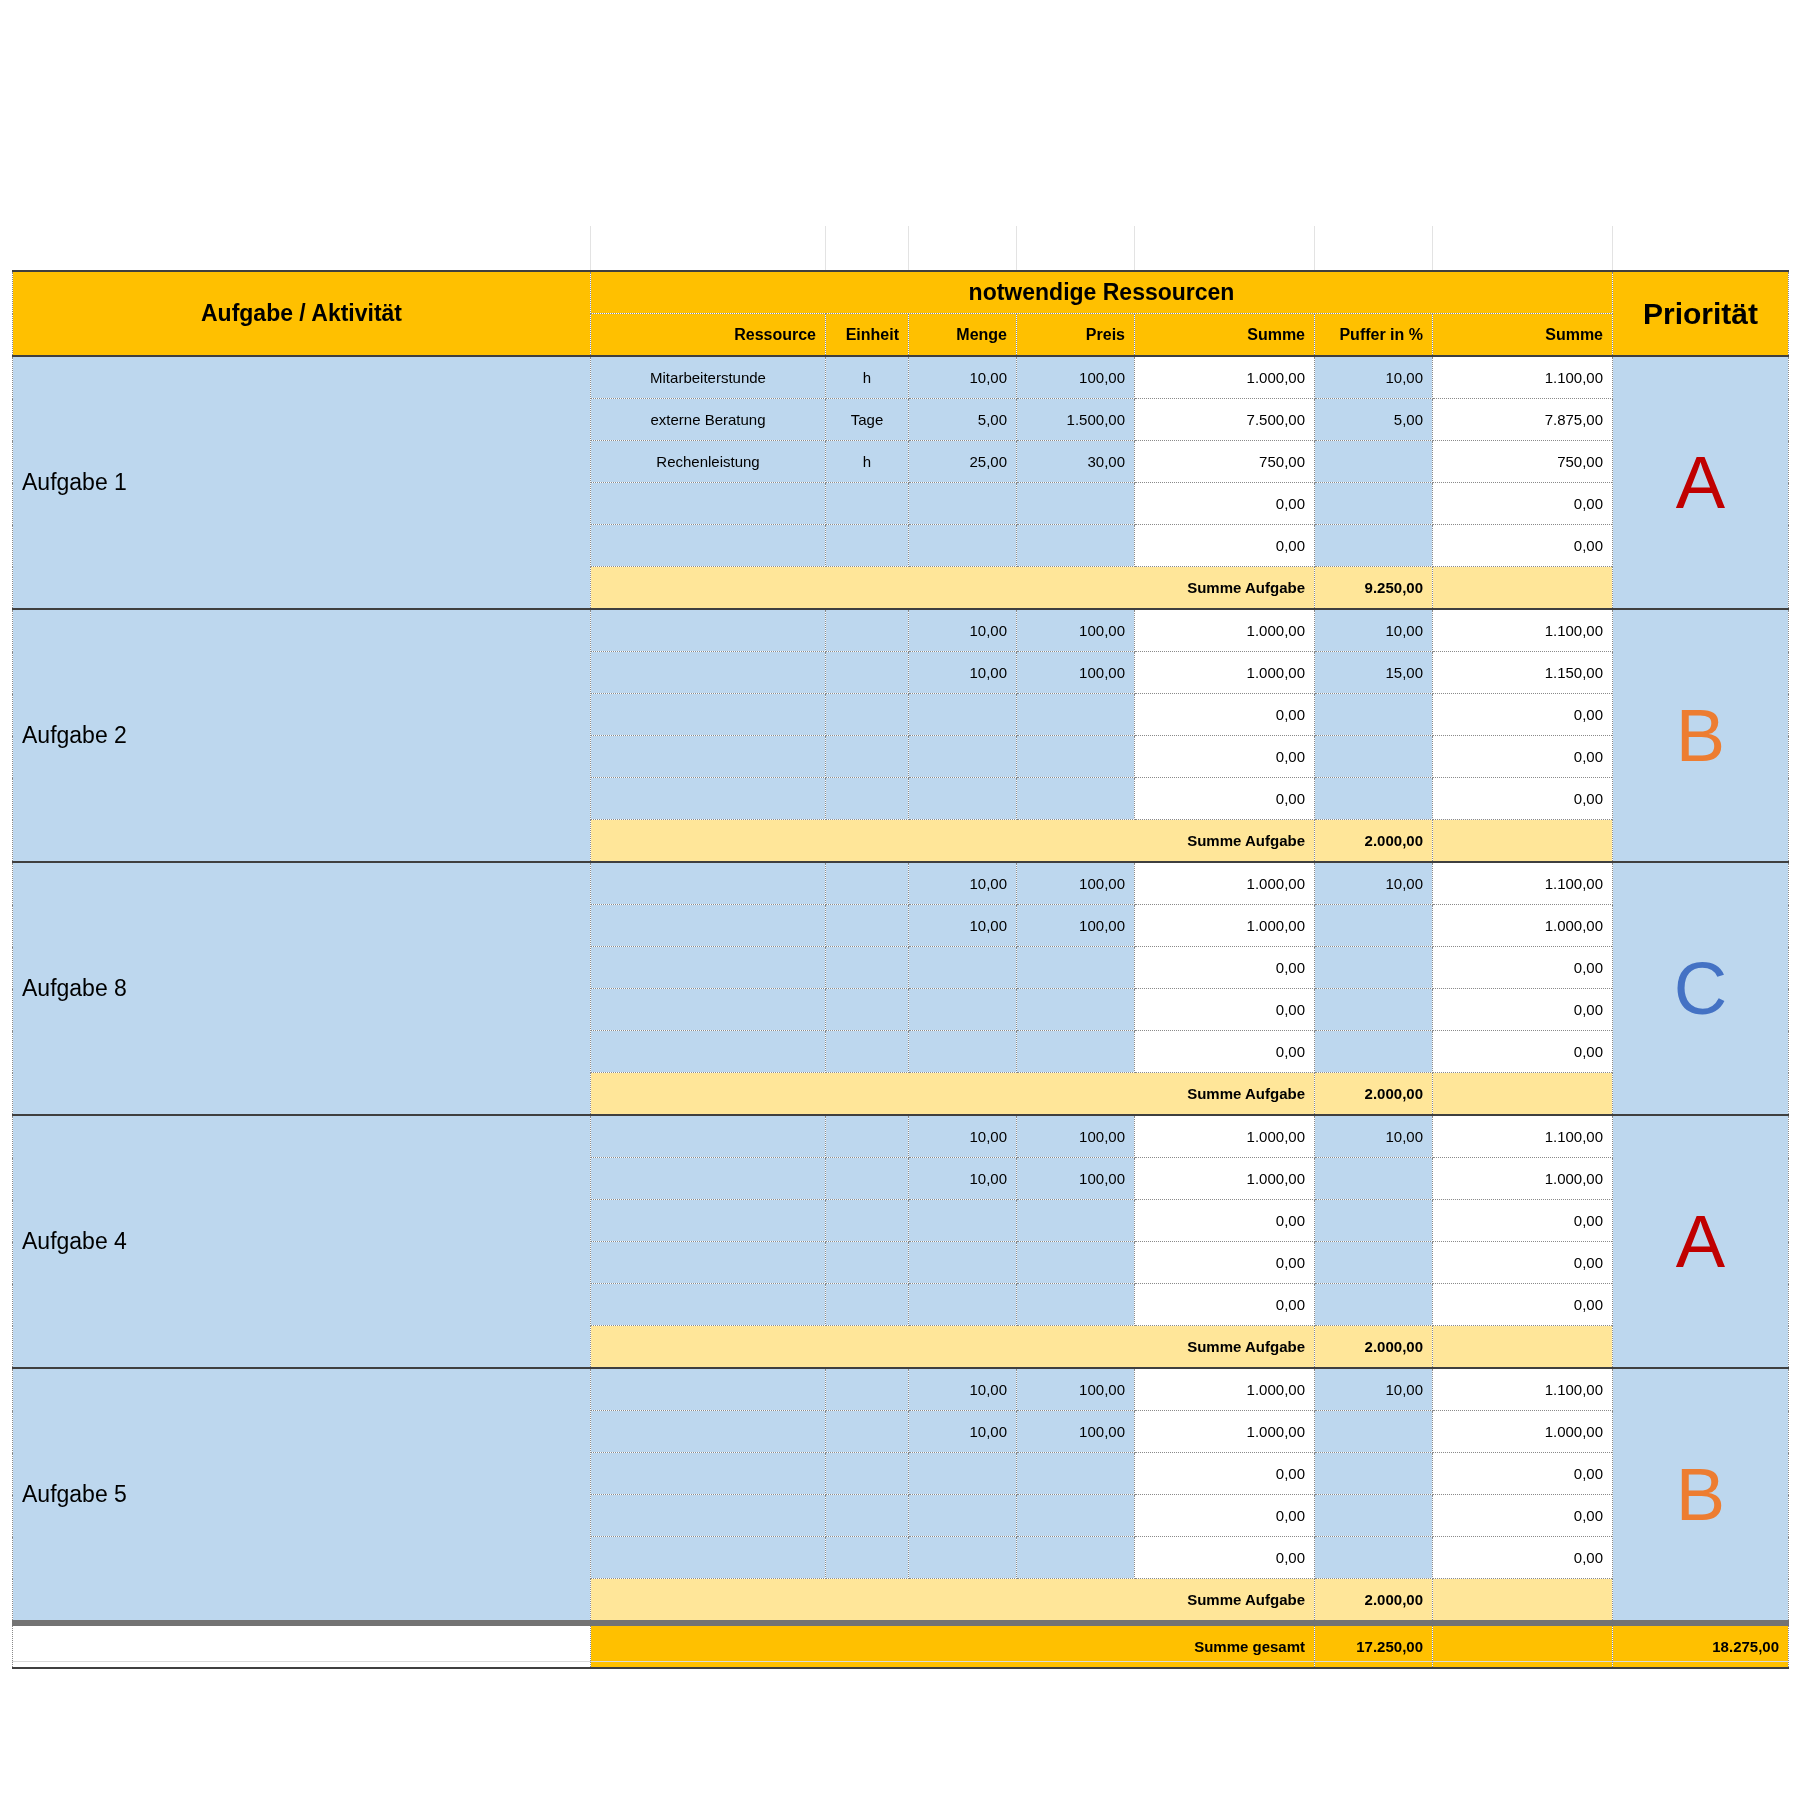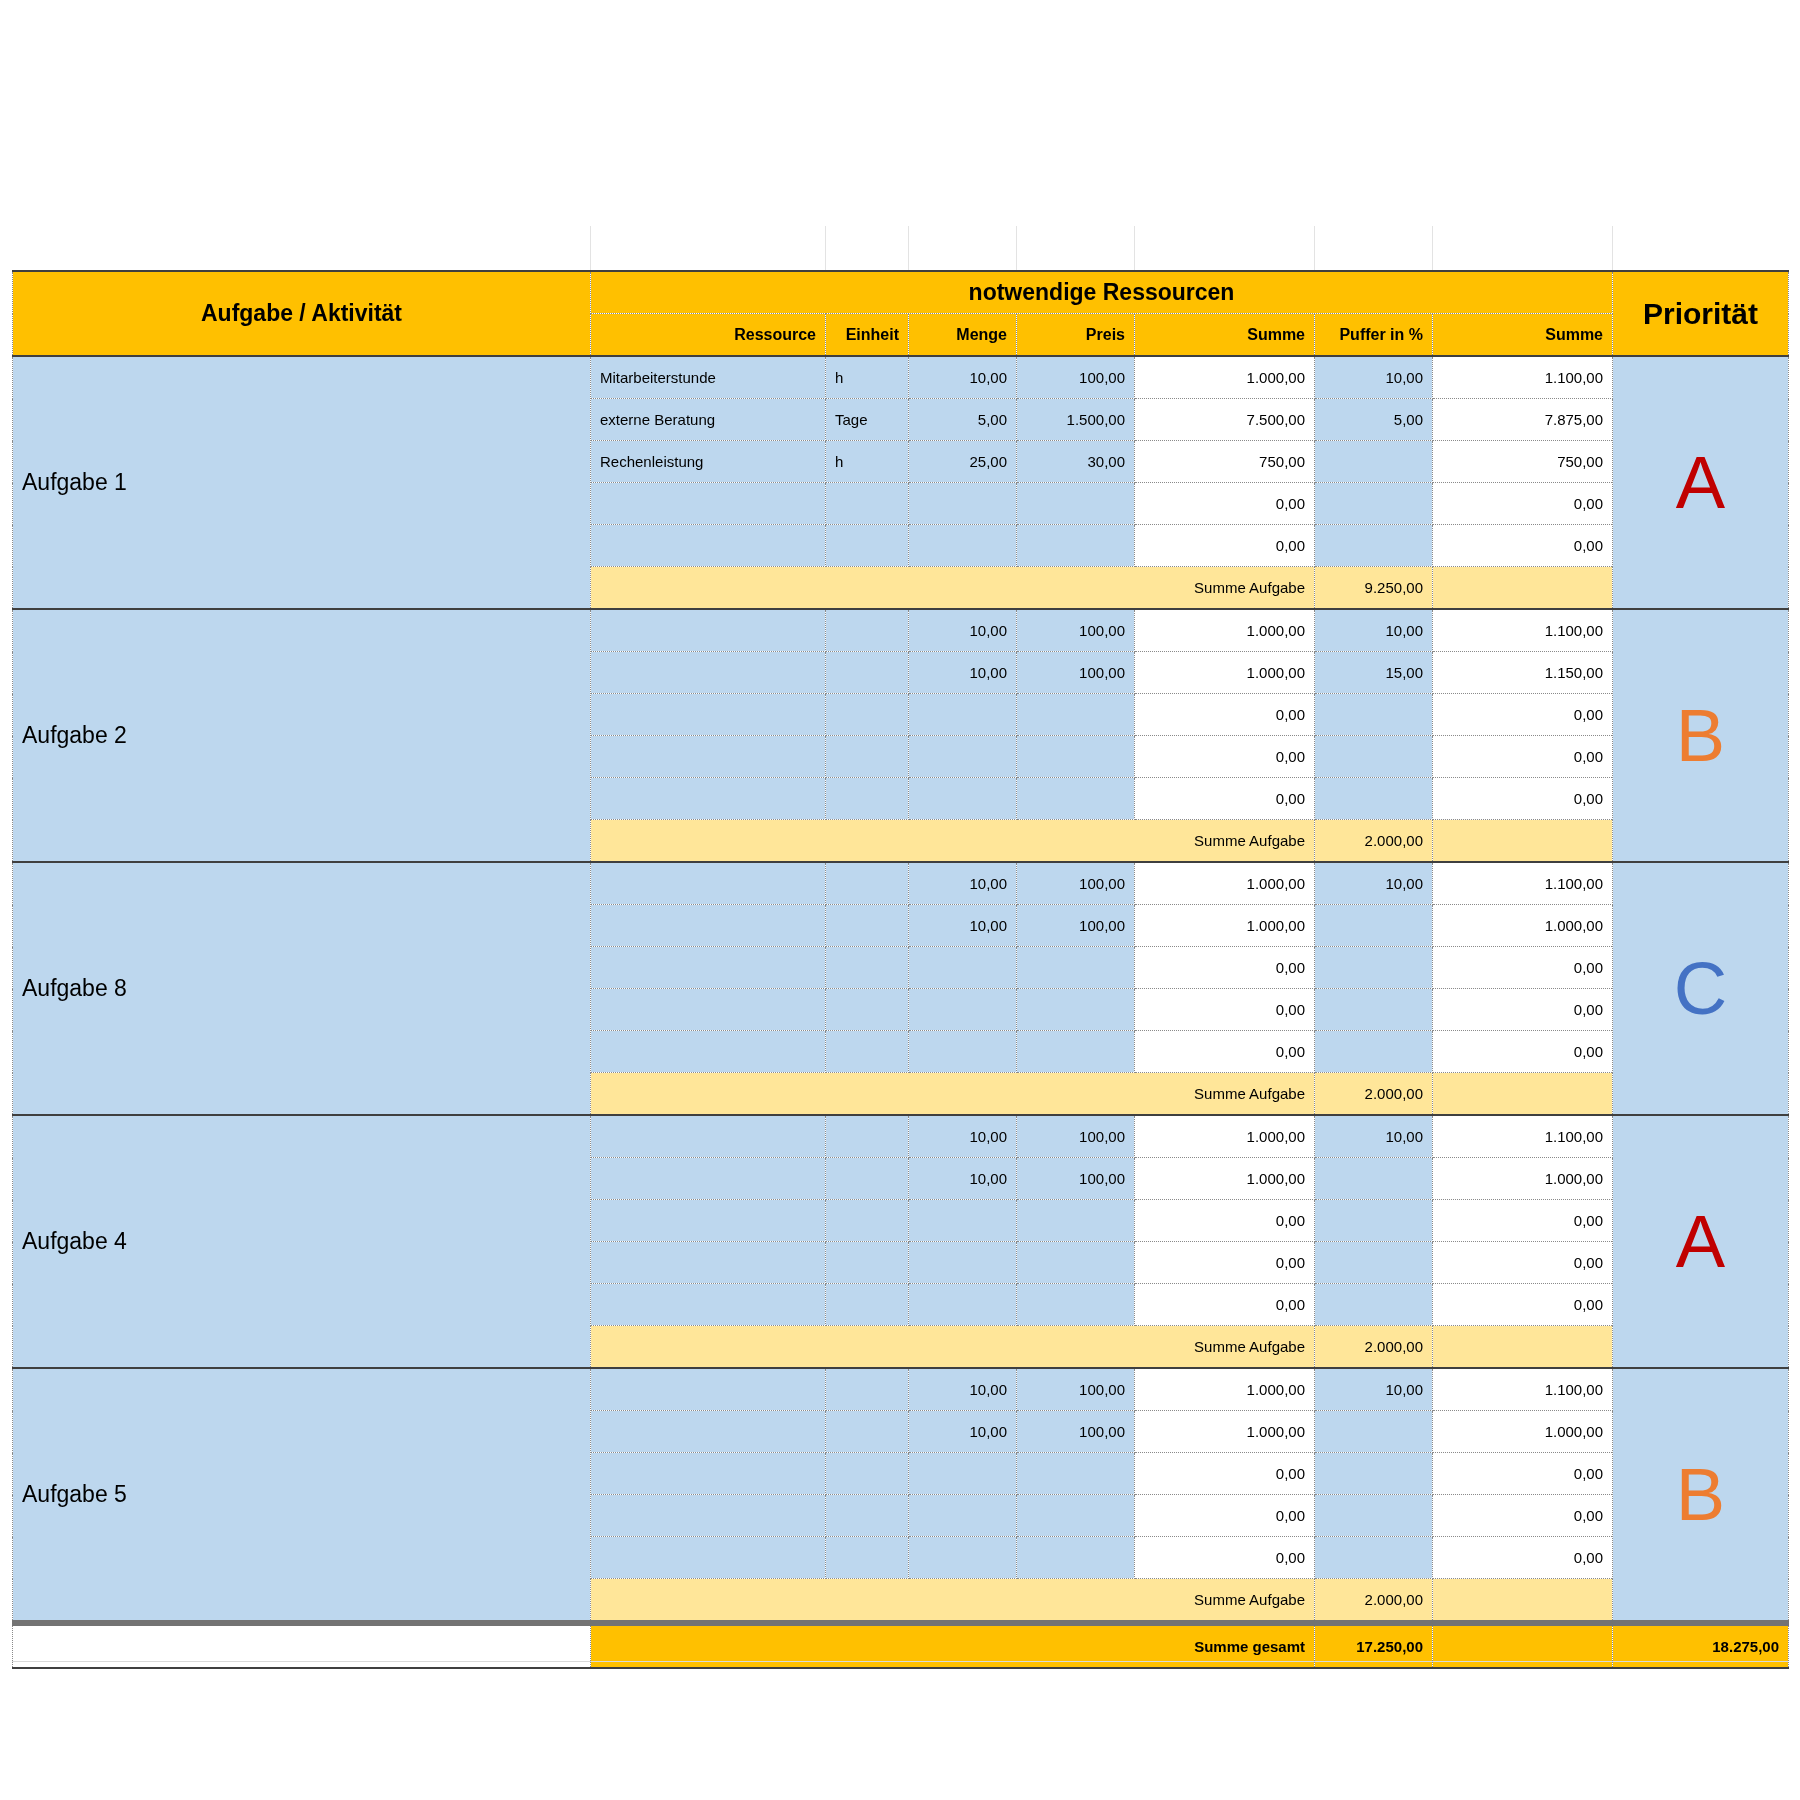--- a/index.html
+++ b/index.html
@@ -71,33 +71,33 @@
     background:#FFC000;color:#000;font-weight:bold;text-align:center;
     font-size:23px;
   }
   .hdr-task{font-size:23px;}
   .hdr-prio{font-size:30px;}
 
   
   .cell-blue{background:#BDD7EE;color:#000;}
   .cell-white{background:#ffffff;color:#000;}
   .num{text-align:right;}
-  .lft{text-align:left;}
+  .lft{text-align:center;}
 
   .task-cell{
     background:#BDD7EE;color:#000;font-size:23px;text-align:left;
     vertical-align:middle;
   }
   .prio-cell{
     background:#BDD7EE;text-align:center;vertical-align:middle;
     font-size:74px;line-height:1;font-weight:normal;
   }
 
   .subtotal{
-    background:#FFE699;color:#000;font-weight:normal;
+    background:#FFE699;color:#000;font-weight:bold;
   }
   .grand{
     background:#FFC000;color:#000;font-weight:bold;
   }
   .blank-white{background:#ffffff;border:none;}
 
   
   tr.block-start > td{border-top:2px solid #3f3f3f;}
   tr.hdr-row-top > td{border-top:2px solid #3f3f3f;}
   td.edge-left{border-left:2px solid #3f3f3f;}

